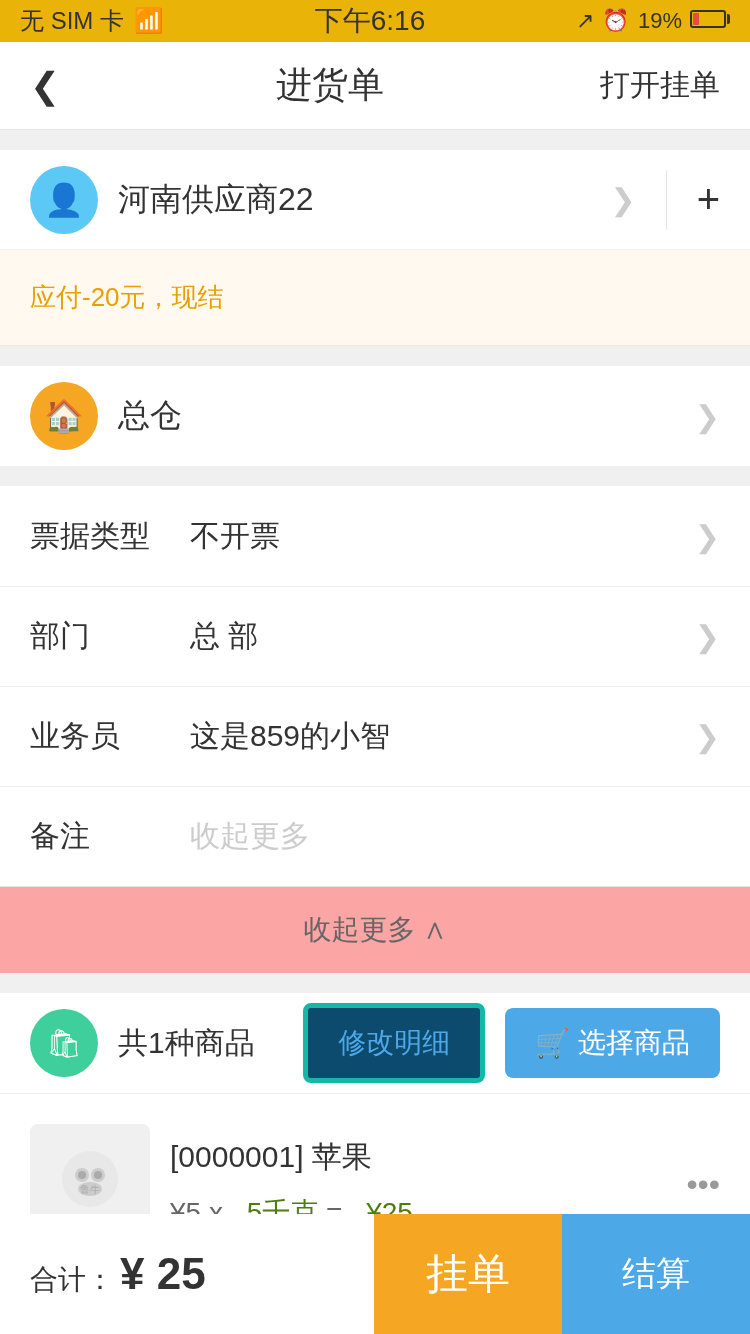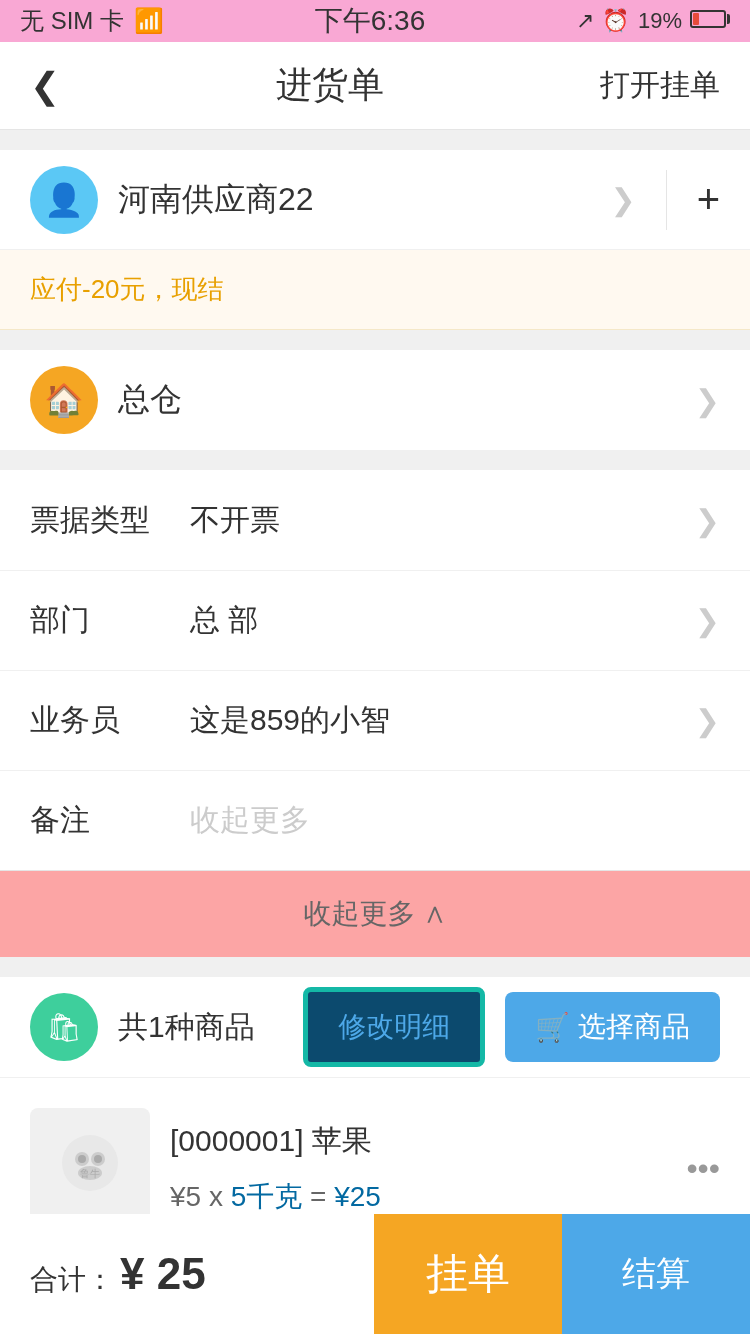--- a/index.html
+++ b/index.html
@@ -8,21 +8,21 @@
       font-family: -apple-system, "PingFang SC", "Helvetica Neue", Arial, sans-serif;
       background: #f0f0f0;
       width: 750px;
       min-height: 1334px;
       font-size: 28px;
       color: #333;
     }
 
     
     .status-bar {
-      background: #f9a8d4;
+      background: #eab308;
       height: 42px;
       display: flex;
       align-items: center;
       justify-content: space-between;
       padding: 0 20px;
       font-size: 24px;
       color: #333;
     }
     .status-left { display: flex; align-items: center; gap: 10px; }
     .status-center { font-size: 28px; font-weight: 500; }
@@ -107,21 +107,21 @@
     }
     .plus-btn {
       font-size: 40px;
       color: #333;
       cursor: pointer;
     }
 
     
     .alert-bar {
       background: #fff9f0;
-      padding: 22px 30px;
+      padding: 30px 30px;
       font-size: 26px;
       color: #e8a000;
       border-bottom: 1px solid #f5e8c8;
     }
 
     
     .warehouse-row {
       display: flex;
       align-items: center;
       padding: 0 30px;
@@ -259,21 +259,22 @@
     .product-name {
       font-size: 30px;
       color: #333;
       margin-bottom: 16px;
     }
     .product-price-row {
       font-size: 28px;
       color: #666;
     }
     .price-highlight {
-      color: #0369a1;
+      color: #4d7c0f;
+      margin-left: 16px;
     }
     .more-btn {
       font-size: 32px;
       color: #999;
       cursor: pointer;
     }
 
     
     .bottom-bar {
       position: fixed;
@@ -325,21 +326,21 @@
     }
   </style>
 </head>
 <body>
 
 <div class="status-bar">
   <div class="status-left">
     <span>无 SIM 卡</span>
     <span>📶</span>
   </div>
-  <div class="status-center">下午6:36</div>
+  <div class="status-center">下午6:16</div>
   <div class="status-right">
     <span>↗</span>
     <span>⏰</span>
     <span>19%</span>
     <span>
       <span style="display:inline-flex;align-items:center;gap:1px">
         <span style="display:inline-block;width:36px;height:18px;border:2px solid #333;border-radius:3px;position:relative;">
           <span style="position:absolute;left:1px;top:1px;height:calc(100% - 2px);width:18%;background:#e74c3c;border-radius:1px;"></span>
         </span>
         <span style="display:inline-block;width:3px;height:10px;background:#333;border-radius:0 2px 2px 0;"></span>

